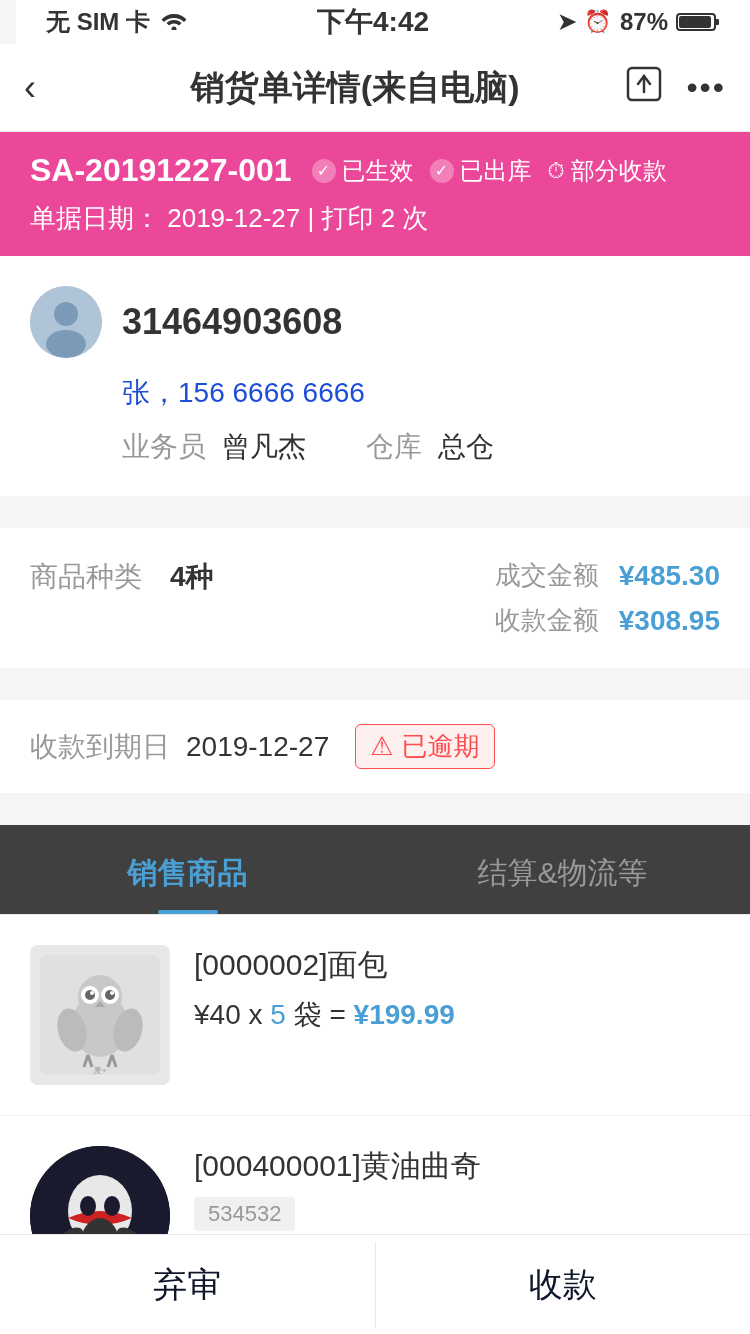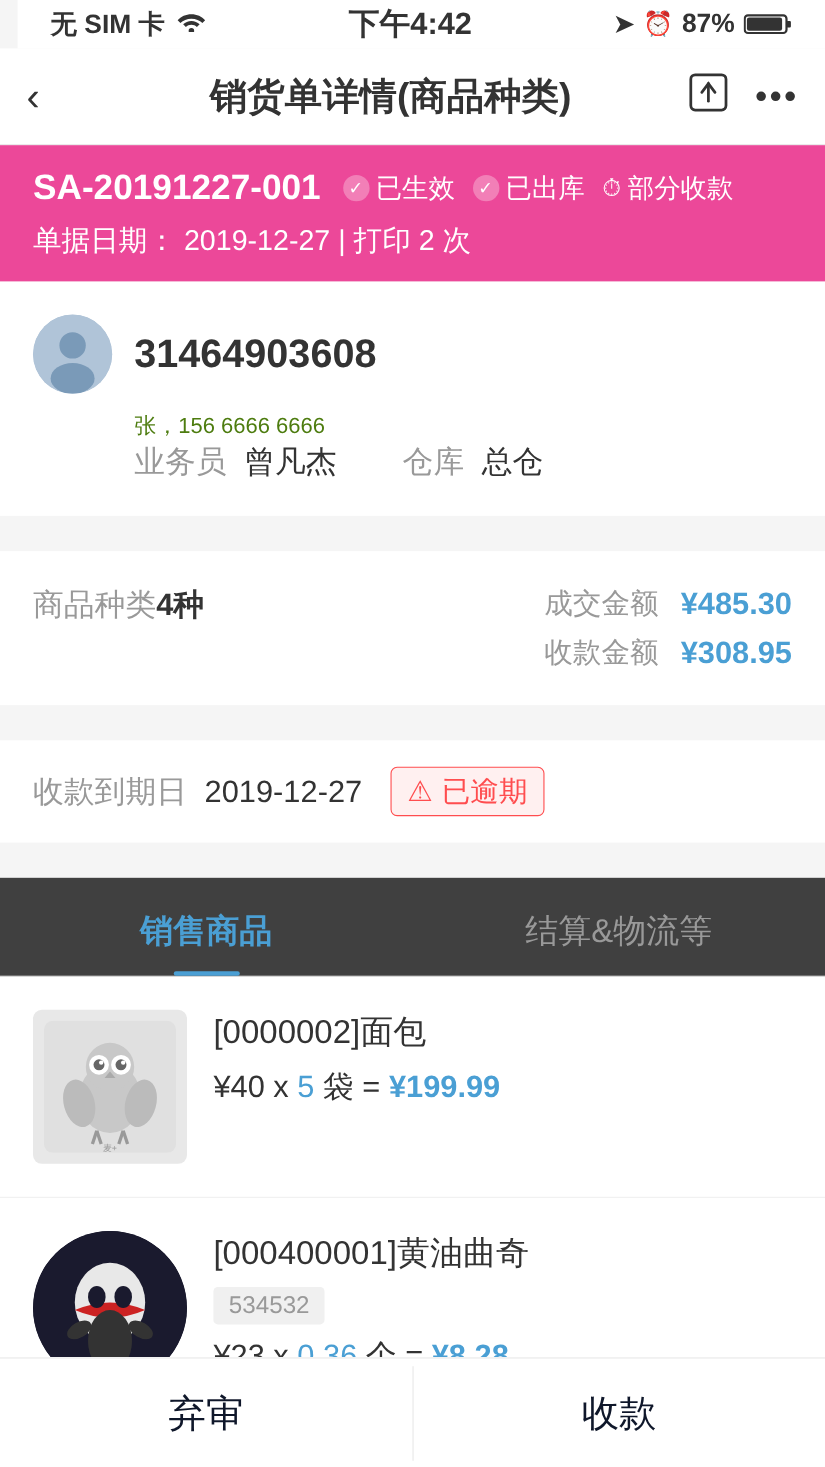--- a/index.html
+++ b/index.html
@@ -123,23 +123,23 @@
       align-items: center;
       justify-content: center;
       overflow: hidden;
     }
     .customer-name {
       font-size: 36px;
       font-weight: 600;
       color: #333;
     }
     .customer-info {
-      font-size: 20px;
-      color: #4d7c0f;
-      margin-bottom: 0;
+      font-size: 28px;
+      color: #1d4ed8;
+      margin-bottom: 16px;
       padding-left: 92px;
     }
     .customer-meta {
       display: flex;
       align-items: center;
       padding-left: 92px;
       font-size: 28px;
       color: #666;
     }
     .meta-label {
@@ -162,21 +162,21 @@
       margin-bottom: 16px;
     }
     .financial-top {
       display: flex;
       justify-content: space-between;
       align-items: flex-start;
     }
     .product-count {
       display: flex;
       align-items: flex-end;
-      gap: 0;
+      gap: 28px;
       font-size: 28px;
       color: #666;
     }
     .count-label { color: #999; }
     .count-value { color: #333; font-weight: 600; }
     .financial-amounts {
       display: flex;
       flex-direction: column;
       align-items: flex-end;
       gap: 10px;
@@ -363,21 +363,21 @@
         <rect x="1" y="3" width="38" height="16" rx="3" ry="3" fill="none" stroke="#333" stroke-width="2"></rect>
         <rect x="39" y="8" width="4" height="6" rx="1" fill="#333"></rect>
         <rect x="3" y="5" width="32" height="12" rx="2" fill="#333"></rect>
       </svg>
     </span>
   </div>
 </div>
 
 <div class="nav-bar">
   <span class="nav-back">‹</span>
-  <span class="nav-title">销货单详情(商品种类)</span>
+  <span class="nav-title">销货单详情(来自电脑)</span>
   <div class="nav-actions">
     <span style="font-size:30px;cursor:pointer;">
       <svg width="36" height="36" viewBox="0 0 36 36">
         <rect x="2" y="2" width="32" height="32" rx="4" fill="none" stroke="#333" stroke-width="2.5"></rect>
         <path d="M12 18 L18 10 L24 18" fill="none" stroke="#333" stroke-width="2.5" stroke-linecap="round"></path>
         <line x1="18" y1="10" x2="18" y2="26" stroke="#333" stroke-width="2.5" stroke-linecap="round"></line>
       </svg>
     </span>
     <span style="font-size:32px;letter-spacing:2px;color:#333;">•••</span>
   </div>

